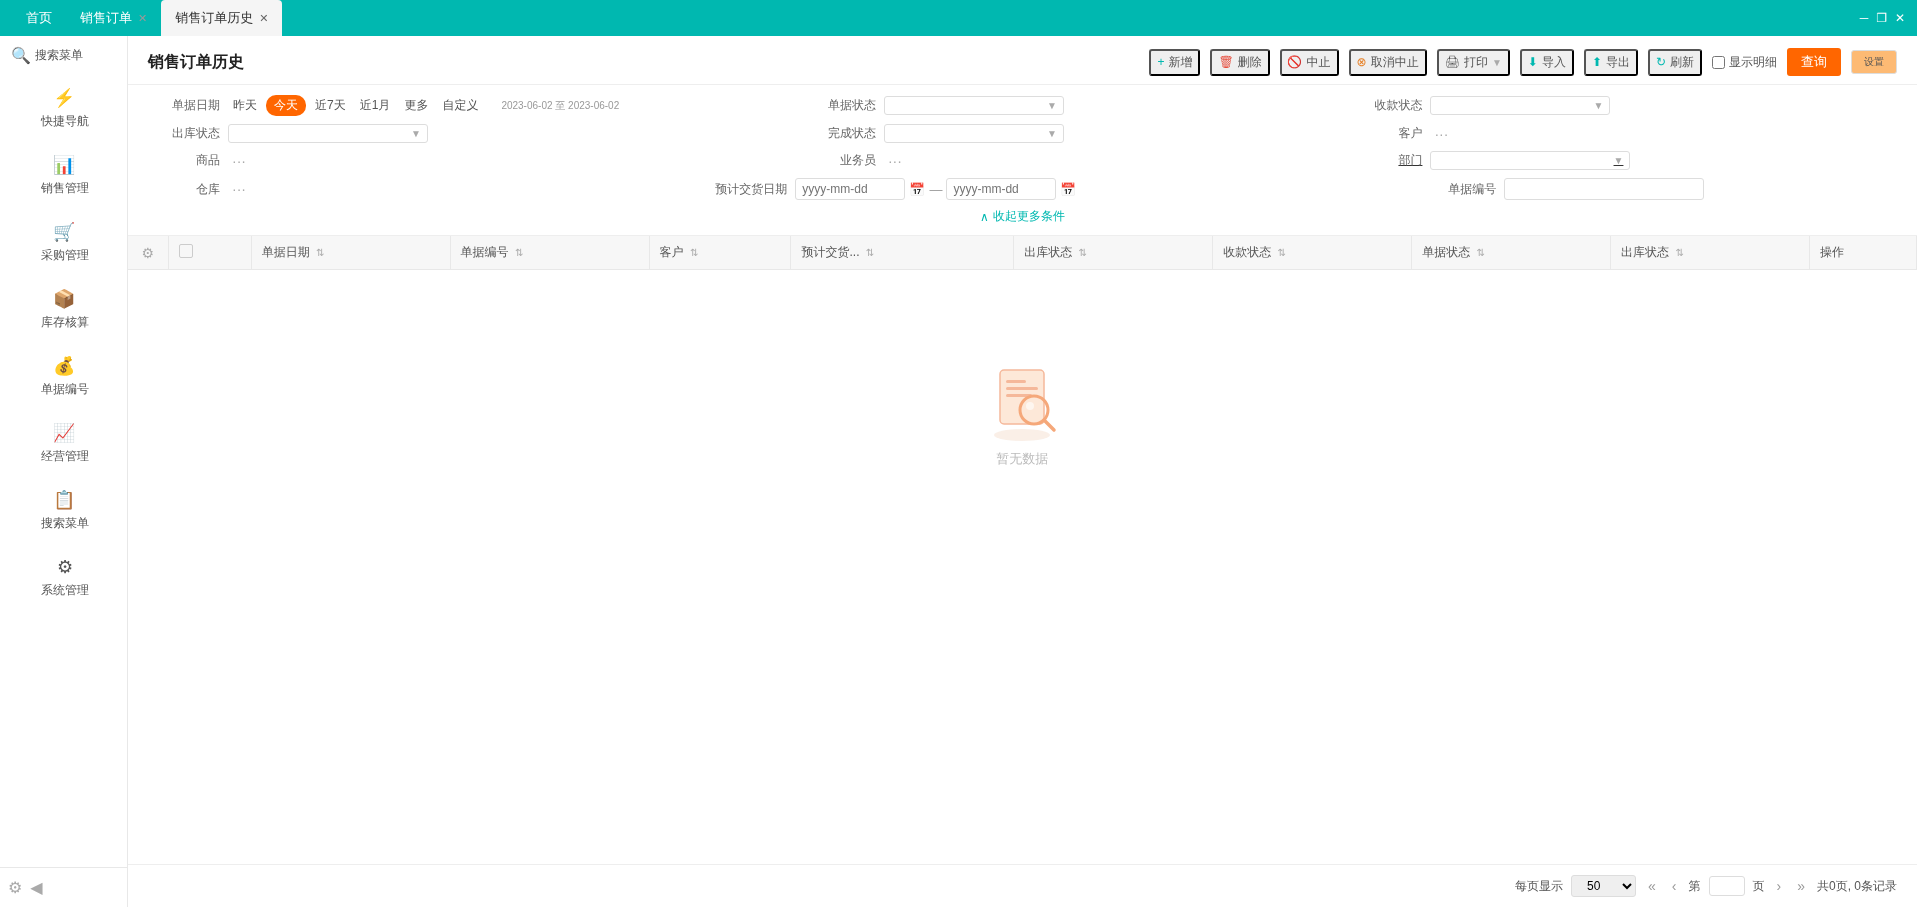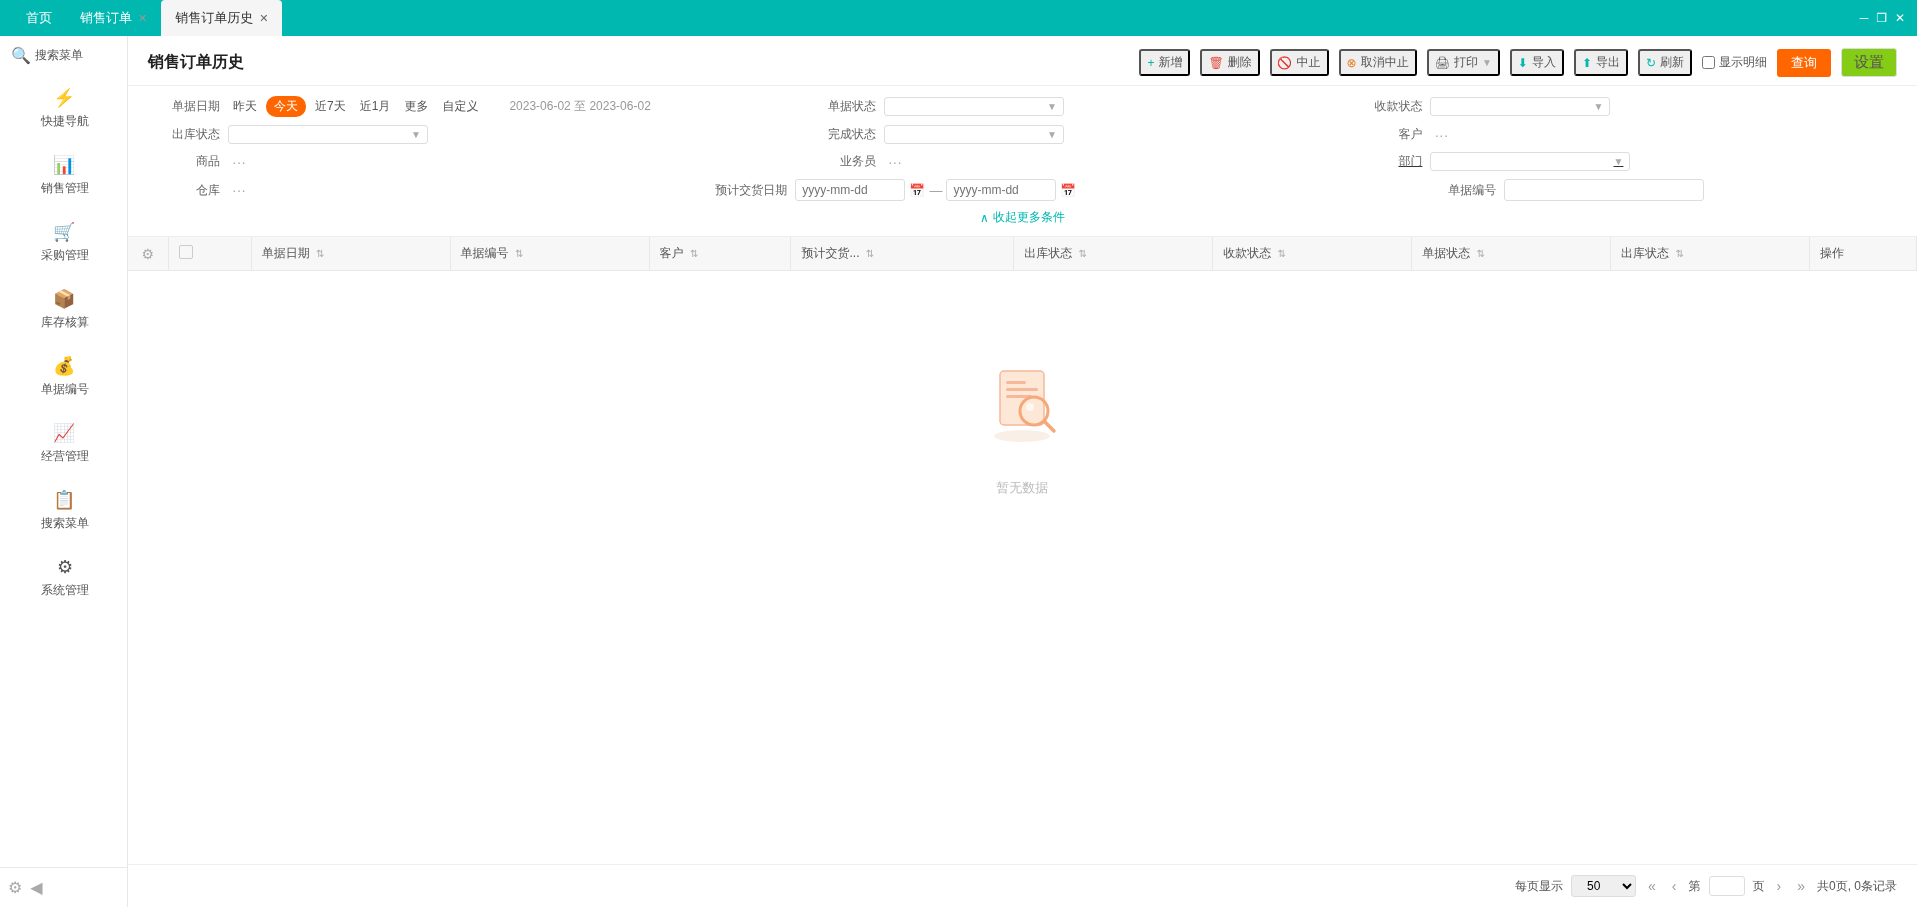--- a/index.html
+++ b/index.html
@@ -38,31 +38,31 @@
     .toolbar-btn .icon { color: #00b8b0; }
     .toolbar-btn.delete .icon { color: #e74c3c; }
     .toolbar-btn.stop .icon { color: #e74c3c; }
     .toolbar-btn.cancel .icon { color: #e67e22; }
     .toolbar-btn.print .icon { color: #555; }
     .toolbar-btn.import .icon { color: #00b8b0; }
     .toolbar-btn.export .icon { color: #00b8b0; }
     .toolbar-btn.refresh .icon { color: #00b8b0; }
     .show-detail-cb { display: flex; align-items: center; gap: 4px; font-size: 12px; color: #555; cursor: pointer; }
     .query-btn { background: #ff6600; color: #fff; border: none; padding: 5px 14px; border-radius: 3px; cursor: pointer; font-size: 13px; }
-    .set-btn { background: #84cc16; color: #555; border: 1px solid #ddd; padding: 4px 12px; border-radius: 3px; cursor: pointer; font-size: 15px; }
+    .set-btn { background: #fdba74; color: #555; border: 1px solid #ddd; padding: 4px 12px; border-radius: 3px; cursor: pointer; font-size: 10px; }
 
     
     .filter-area { background: #fff; padding: 10px 20px; border-bottom: 1px solid #eee; flex-shrink: 0; }
     .filter-row { display: flex; align-items: center; margin-bottom: 8px; gap: 0; }
     .filter-label { width: 80px; color: #666; font-size: 12px; text-align: right; padding-right: 8px; flex-shrink: 0; }
     .filter-value { display: flex; align-items: center; gap: 6px; flex: 1; }
     .date-range-btns { display: flex; align-items: center; gap: 4px; }
     .date-btn { font-size: 12px; color: #555; cursor: pointer; padding: 2px 5px; border-radius: 3px; }
     .date-btn.active { background: #ff6600; color: #fff; border-radius: 10px; padding: 2px 8px; }
-    .date-text { font-size: 12px; color: #999; margin-left: 20px; }
+    .date-text { font-size: 10px; color: #999; margin-left: 12px; }
     .filter-select { border: 1px solid #ddd; border-radius: 3px; padding: 3px 6px; font-size: 12px; min-width: 160px; display: flex; align-items: center; justify-content: space-between; cursor: pointer; background: #fff; }
     .filter-select .chevron { color: #aaa; font-size: 10px; }
     .filter-input { border: 1px solid #ddd; border-radius: 3px; padding: 3px 6px; font-size: 12px; min-width: 160px; background: #fff; cursor: pointer; color: #ccc; }
     .filter-dots { color: #aaa; cursor: pointer; font-size: 14px; margin-left: 4px; }
     .filter-group { display: flex; align-items: center; }
     .date-sep { color: #999; margin: 0 4px; }
     .date-input-wrap { display: flex; align-items: center; gap: 4px; }
     .date-input { border: 1px solid #ddd; border-radius: 3px; padding: 3px 6px; font-size: 12px; width: 110px; color: #ccc; }
     .calendar-icon { color: #aaa; font-size: 13px; cursor: pointer; }
     .collapse-row { display: flex; justify-content: center; align-items: center; cursor: pointer; color: #00b8b0; font-size: 12px; gap: 4px; margin-top: 2px; }
@@ -71,21 +71,21 @@
     .table-area { flex: 1; overflow: auto; background: #fff; margin: 0; }
     .data-table { width: 100%; border-collapse: collapse; font-size: 12px; }
     .data-table th { background: #f7f7f7; border-bottom: 1px solid #e8e8e8; border-right: 1px solid #e8e8e8; padding: 8px 10px; text-align: left; color: #555; font-weight: normal; white-space: nowrap; }
     .data-table th:first-child { width: 40px; text-align: center; }
     .data-table th .sort-icon { color: #aaa; font-size: 10px; margin-left: 3px; }
     .data-table td { border-bottom: 1px solid #f0f0f0; padding: 8px 10px; }
     .table-settings-icon { color: #aaa; cursor: pointer; font-size: 14px; }
     .checkbox { width: 14px; height: 14px; border: 1px solid #ccc; display: inline-block; border-radius: 2px; }
 
     
-    .empty-state { display: flex; flex-direction: column; align-items: center; justify-content: space-between; padding: 80px 0; gap: 28px; }
+    .empty-state { display: flex; flex-direction: column; align-items: center; justify-content: space-between; padding: 80px 0; }
     .empty-text { color: #bbb; font-size: 13px; }
 
     
     .pagination { display: flex; align-items: center; justify-content: flex-end; padding: 10px 20px; background: #fff; border-top: 1px solid #eee; font-size: 12px; color: #555; gap: 8px; flex-shrink: 0; }
     .pagination select { border: 1px solid #ddd; border-radius: 3px; padding: 2px 11px; font-size: 12px; }
     .pagination-btn { color: #999; cursor: pointer; font-size: 14px; padding: 2px 4px; }
     .page-input { border: 1px solid #ddd; border-radius: 3px; padding: 2px 6px; width: 36px; text-align: center; font-size: 12px; }
 
     
     .empty-illustration { width: 100px; height: 100px; }

